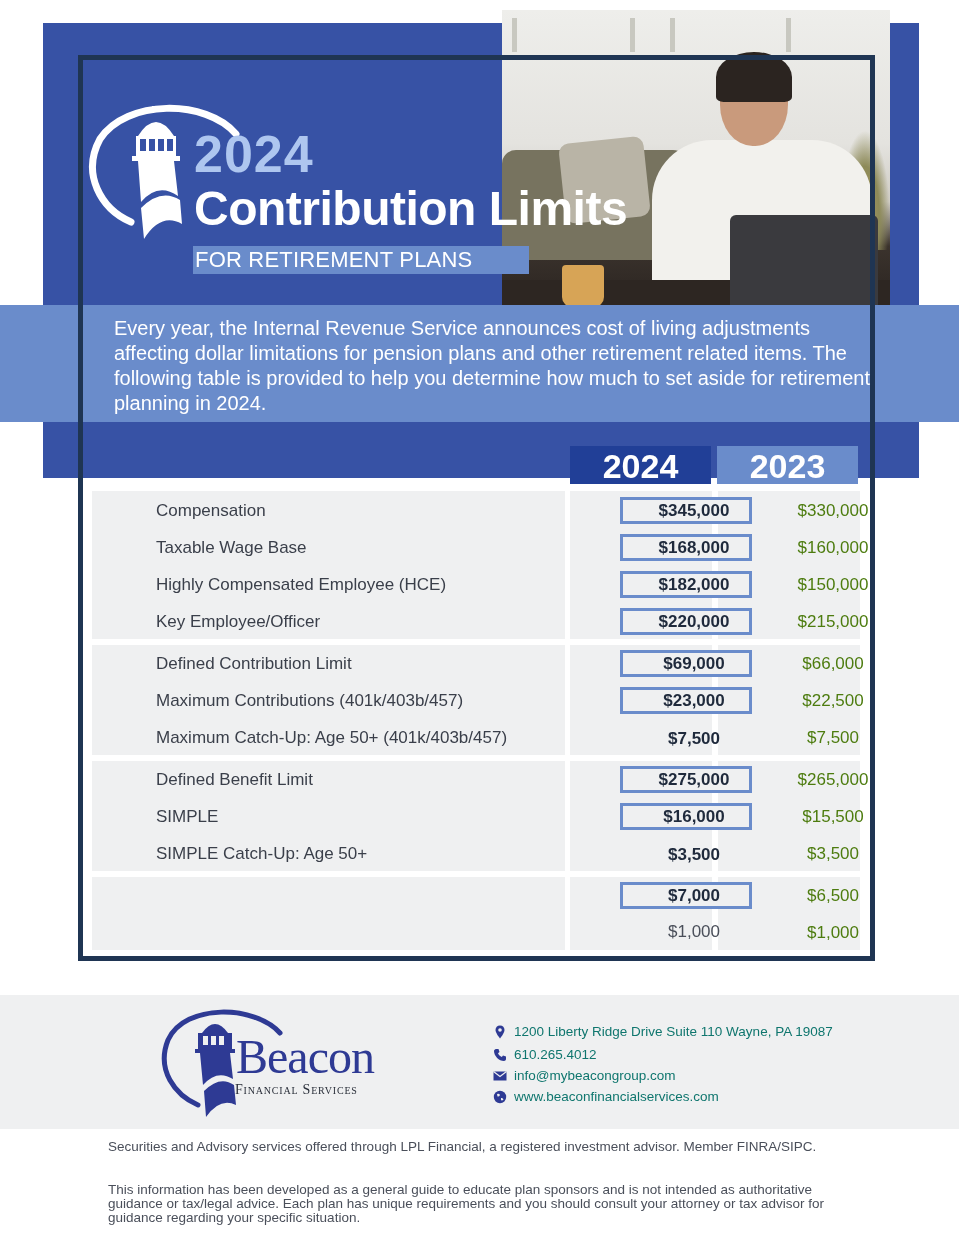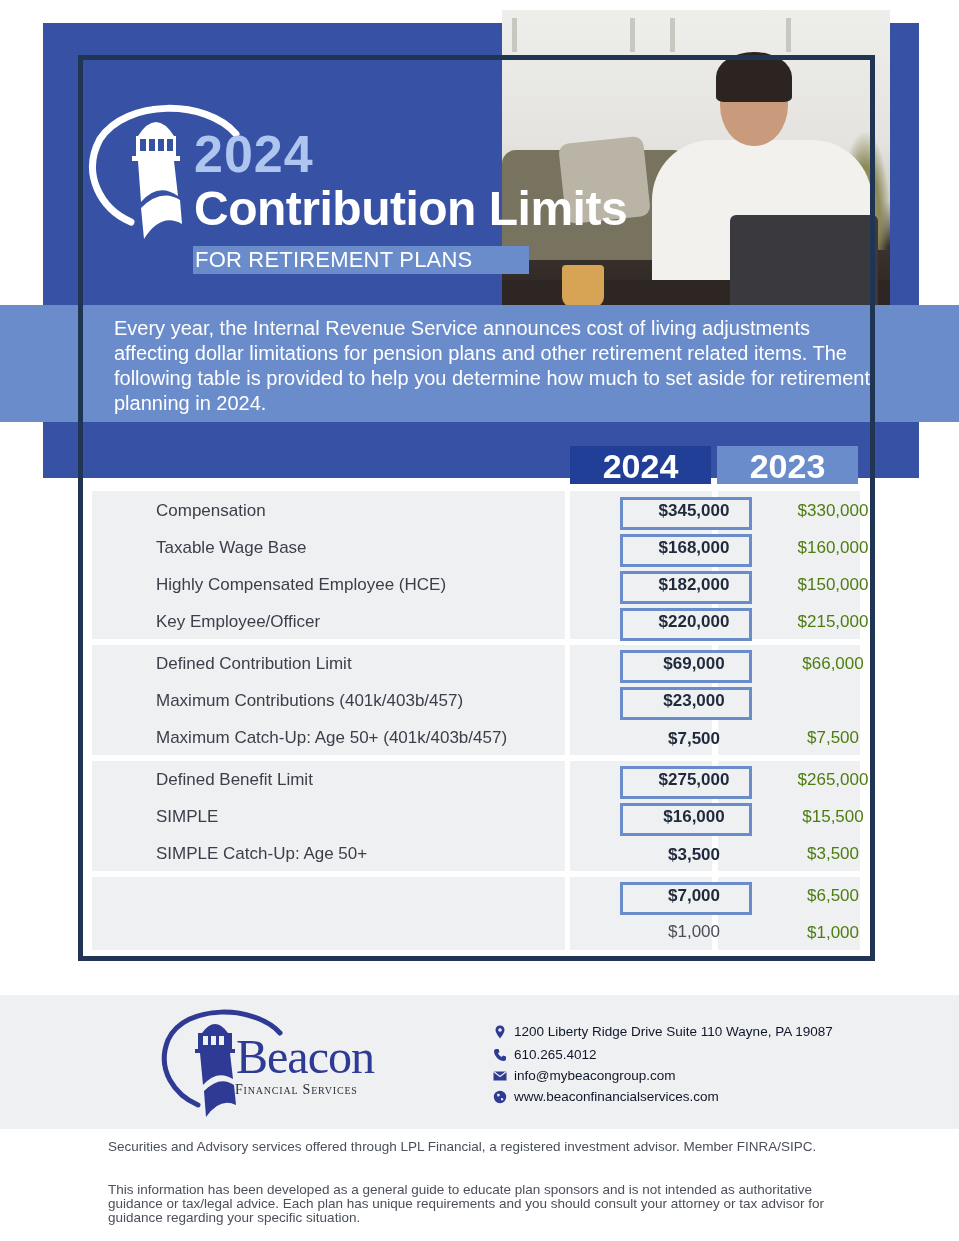--- a/index.html
+++ b/index.html
@@ -34,31 +34,31 @@
   .col-head.y24 { left: 570px; background: #213f97; }
   .col-head.y23 { left: 717px; background: #6a8ccb; }
 
   .group { position: absolute; left: 92px; width: 768px; }
   .group .label-bg { position: absolute; left: 0; top: 0; width: 473px; height: 100%; background: #eff0f1; }
   .group .c24-bg { position: absolute; left: 478px; top: 0; width: 142px; height: 100%; background: #eff0f1; }
   .group .c23-bg { position: absolute; left: 626px; top: 0; width: 142px; height: 100%; background: #eff0f1; }
 
   .row { position: absolute; left: 92px; width: 768px; height: 37px; margin-left: 44px; }
   .row .lbl { position: absolute; left: 20px; top: 0; line-height: 37px; font-size: 17px; color: #3a3f4a; white-space: nowrap; }
-  .row .v24 { position: absolute; left: 484px; top: 5px; width: 132px; height: 33px; line-height: 25px; text-align: center; font-size: 17px; font-weight: 700; color: #1f2a3c; padding-left: 16px; }
+  .row .v24 { position: absolute; left: 484px; top: 5px; width: 132px; height: 27px; line-height: 25px; text-align: center; font-size: 17px; font-weight: 700; color: #1f2a3c; padding-left: 16px; }
   .row .v24.boxed { border: 3px solid #6a8ccb; background: #eff0f1; line-height: 22px; }
   .row .v24.plain { font-weight: 400; color: #4a4f5a; }
   .row .v23 { position: absolute; left: 626px; top: 0; width: 142px; line-height: 37px; text-align: center; font-size: 17px; color: #4d7c0f; }
 
   .footer-band { position: absolute; left: 0; top: 995px; width: 959px; height: 134px; background: #eff0f1; }
   .beacon-logo { position: absolute; left: 160px; top: 1005px; width: 240px; height: 115px; }
   .beacon-word { position: absolute; left: 236px; top: 1033px; font-family: "Liberation Serif", "DejaVu Serif", serif; font-size: 48px; color: #2e3a94; letter-spacing: -1px; line-height: 1; }
   .beacon-sub { position: absolute; left: 235px; top: 1083px; font-family: "Liberation Serif", "DejaVu Serif", serif; font-size: 14px; color: #2a2f3a; letter-spacing: 0.8px; font-variant: small-caps; line-height: 1; }
 
-  .contact { position: absolute; left: 493px; width: 400px; height: 20px; font-size: 13.5px; color: #0f172a; line-height: 20px; white-space: nowrap; }
+  .contact { position: absolute; left: 493px; width: 400px; height: 20px; font-size: 13.5px; color: #0f766e; line-height: 20px; white-space: nowrap; }
   .contact .ic { position: absolute; left: 0; top: 3px; width: 14px; height: 14px; }
   .contact .tx { position: absolute; left: 21px; top: 0; }
 
   .disclaimer1 { position: absolute; left: 108px; top: 1139px; font-size: 13.5px; color: #4a4f5a; white-space: nowrap; }
   .disclaimer2 { position: absolute; left: 108px; top: 1183px; width: 760px; font-size: 13.5px; line-height: 14px; color: #4a4f5a; }
 </style>
 </head>
 <body>
 
 <div class="blue-panel"></div>
@@ -148,20 +148,21 @@
 </div>
 
 <div class="row" style="top:645px">
   <span class="lbl">Defined Contribution Limit</span>
   <span class="v24 boxed">$69,000</span>
   <span class="v23">$66,000</span>
 </div>
 <div class="row" style="top:682px">
   <span class="lbl">Maximum Contributions (401k/403b/457)</span>
   <span class="v24 boxed">$23,000</span>
+  <span class="v23">$22,500</span>
 </div>
 <div class="row" style="top:719px">
   <span class="lbl">Maximum Catch-Up: Age 50+ (401k/403b/457)</span>
   <span class="v24" style="top:7px">$7,500</span>
   <span class="v23">$7,500</span>
 </div>
 
 <div class="row" style="top:761px">
   <span class="lbl">Defined Benefit Limit</span>
   <span class="v24 boxed">$275,000</span>

